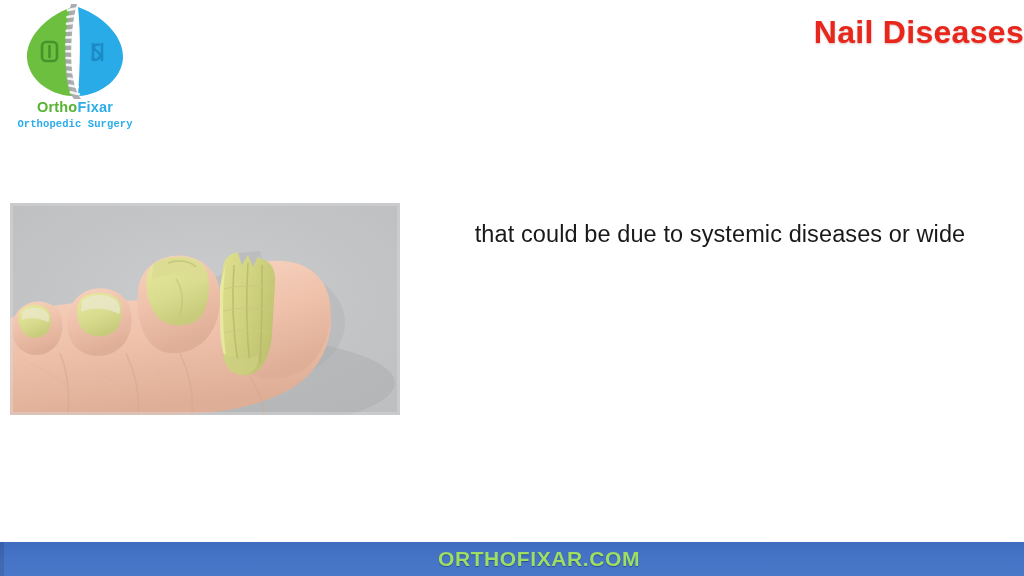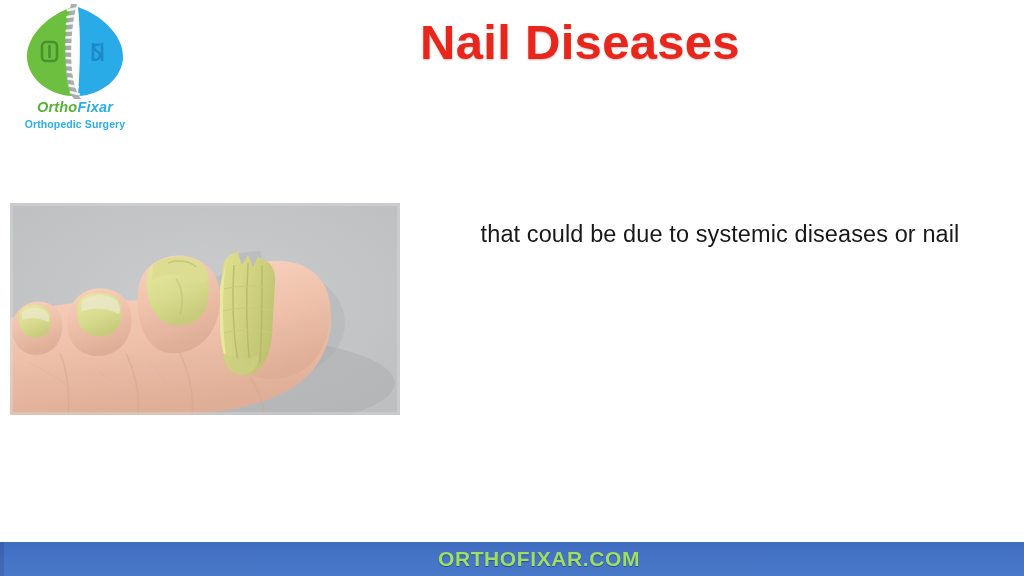--- a/index.html
+++ b/index.html
@@ -34,48 +34,48 @@
   }
   #logo-mark svg { display: block; }
   #logo-wordmark {
     position: absolute;
     left: 0;
     top: 96px;
     width: 122px;
     text-align: center;
     font-size: 14.5px;
     font-weight: bold;
-    font-style: italic;
     letter-spacing: 0.2px;
     line-height: 1.05;
     white-space: nowrap;
   }
   .wm-ortho { color: #57b433; }
   .wm-fixar { color: #2eade8; }
   #logo-subline {
     position: absolute;
     left: 0;
     top: 114px;
     width: 122px;
     text-align: center;
     font-size: 10.5px;
     font-weight: bold;
     color: #2badea;
     letter-spacing: 0.1px;
     white-space: nowrap;
+    font-family: Liberation Mono, monospace;
   }
 
   
   #slide-title {
     position: absolute;
     left: 420px;
     top: 14px;
     width: 604px;
-    text-align: left;
-    font-size: 49px;
+    text-align: right;
+    font-size: 32px;
     font-weight: bold;
     color: #e8261b;
     letter-spacing: 0.3px;
     text-shadow: 0 1px 2px rgba(120,30,25,0.30);
     white-space: nowrap;
   }
 
   
   #photo-frame {
     position: absolute;
@@ -270,20 +270,20 @@
         <path d="M20 160 C40 170 60 182 70 196"></path>
         <path d="M88 168 C104 178 118 190 126 202"></path>
         <path d="M140 158 C152 172 160 186 164 200"></path>
       </g>
 
       <rect x="0" y="0" width="390" height="212" fill="none" stroke="#d9dadb" stroke-width="6" opacity="0.45"></rect>
     </svg>
   </div>
 
   <div id="body-text">
-    <span class="tline">that could be due to systemic diseases or nail</span>
+    <span class="tline">that could be due to systemic diseases or wide</span>
   </div>
 
   <div id="footer-bar">
     <span id="footer-text">ORTHOFIXAR.COM</span>
   </div>
 
 </div>
 
 </body></html>

